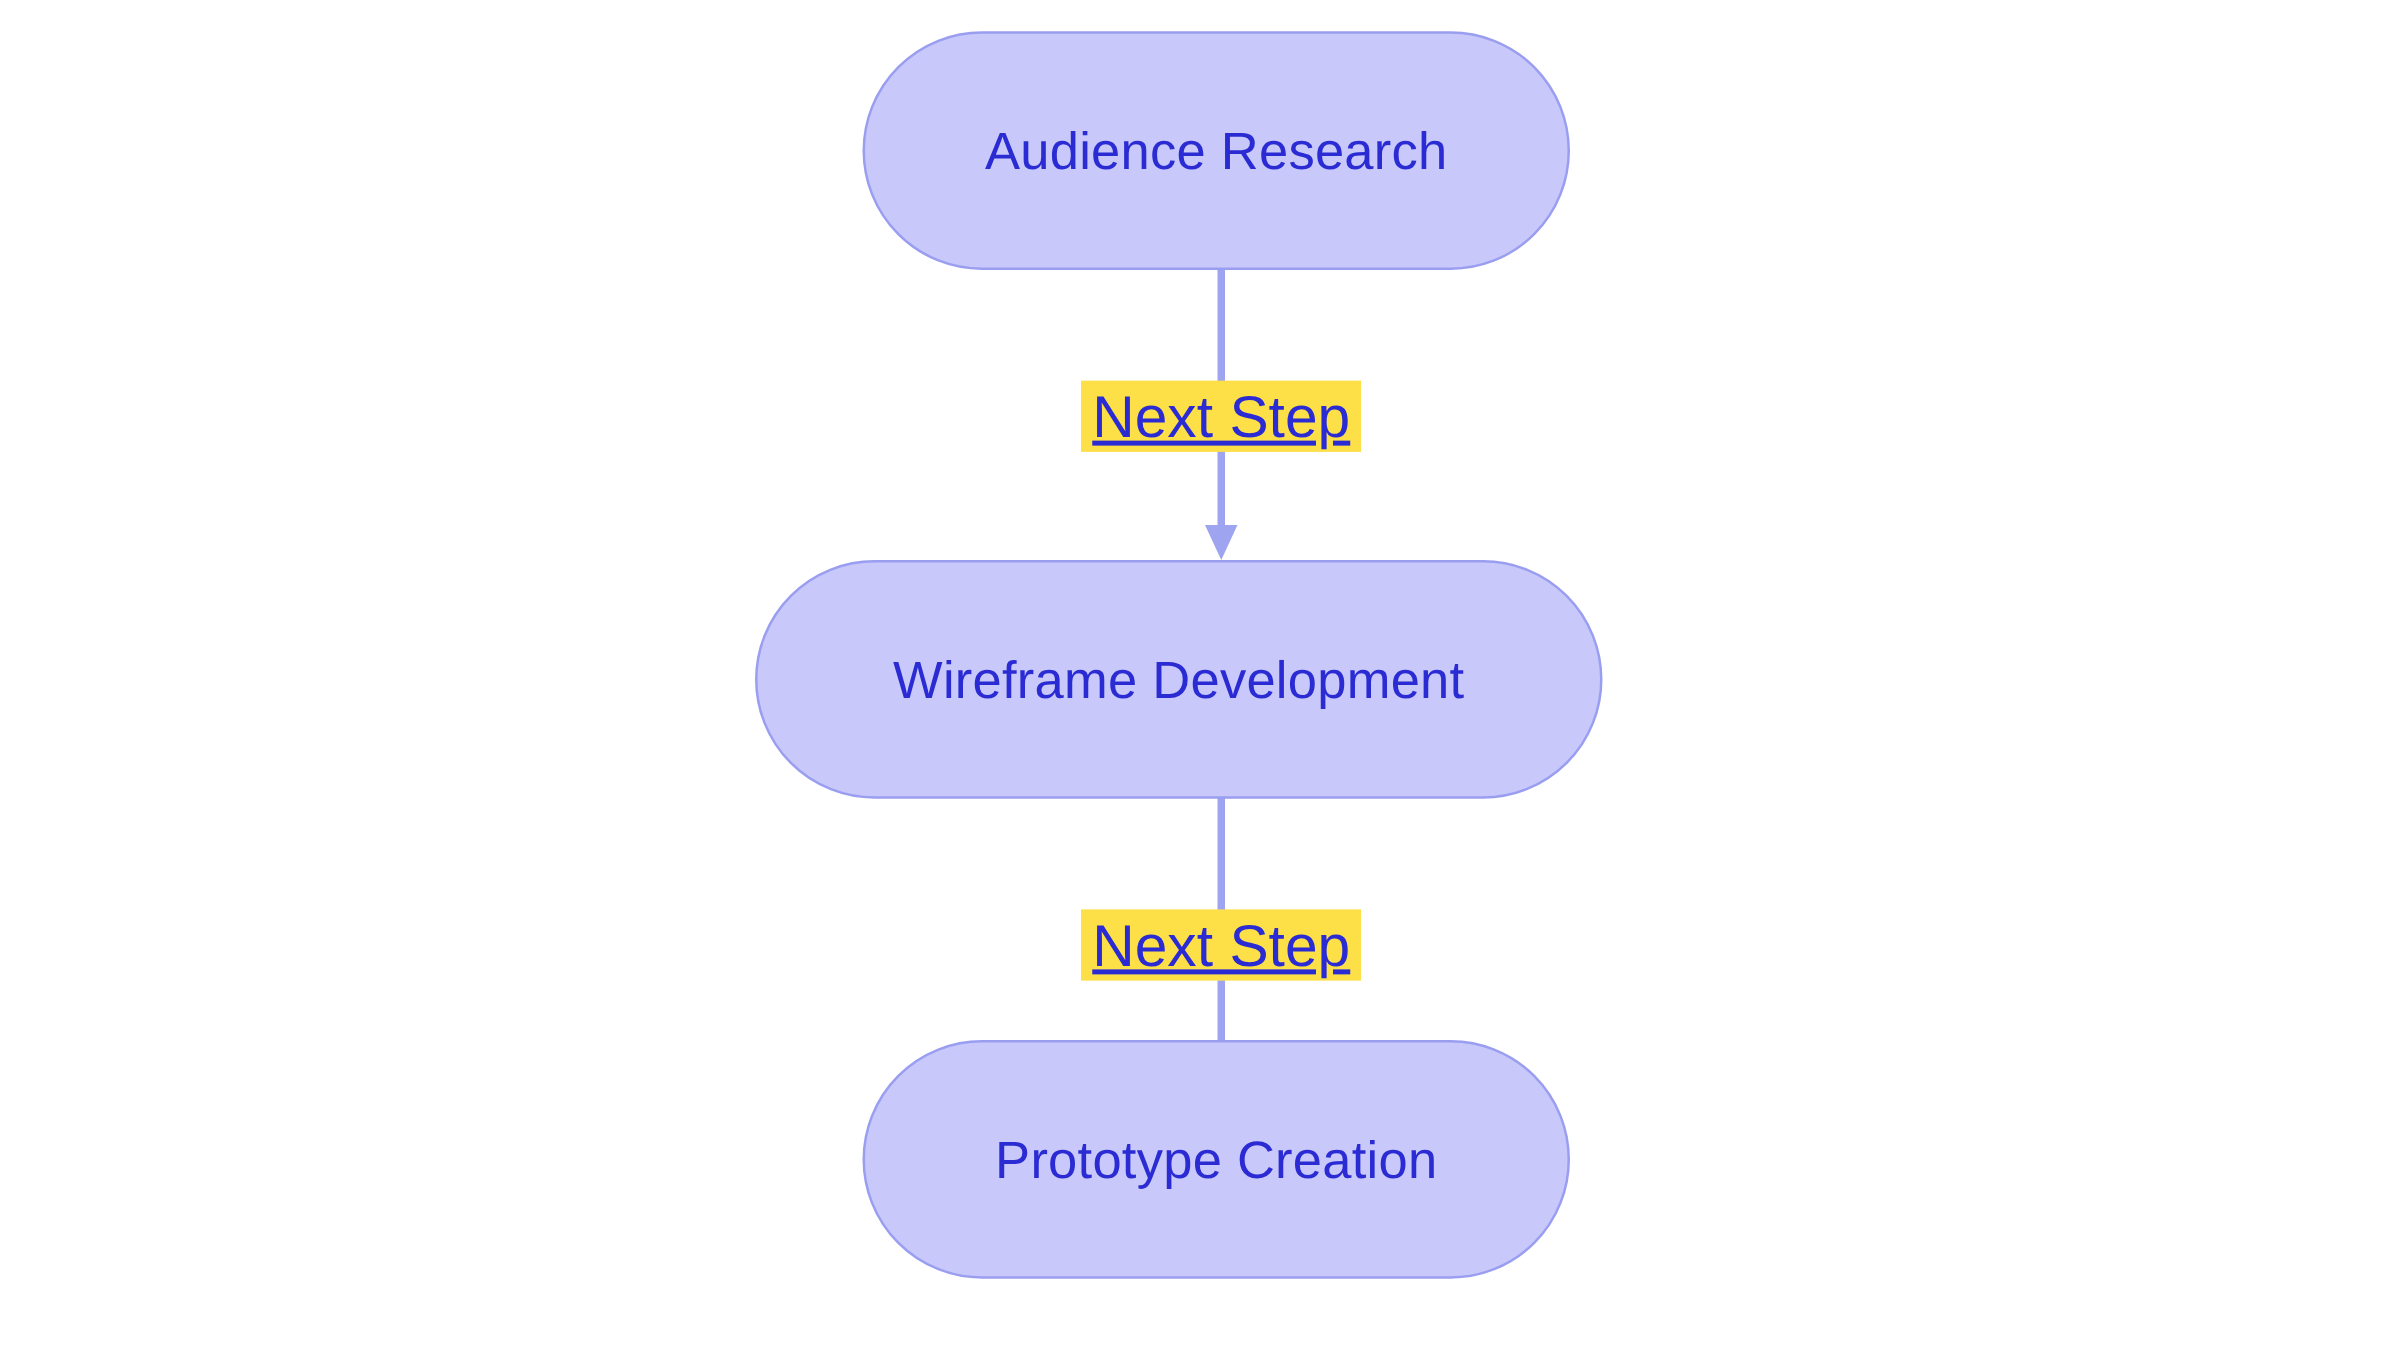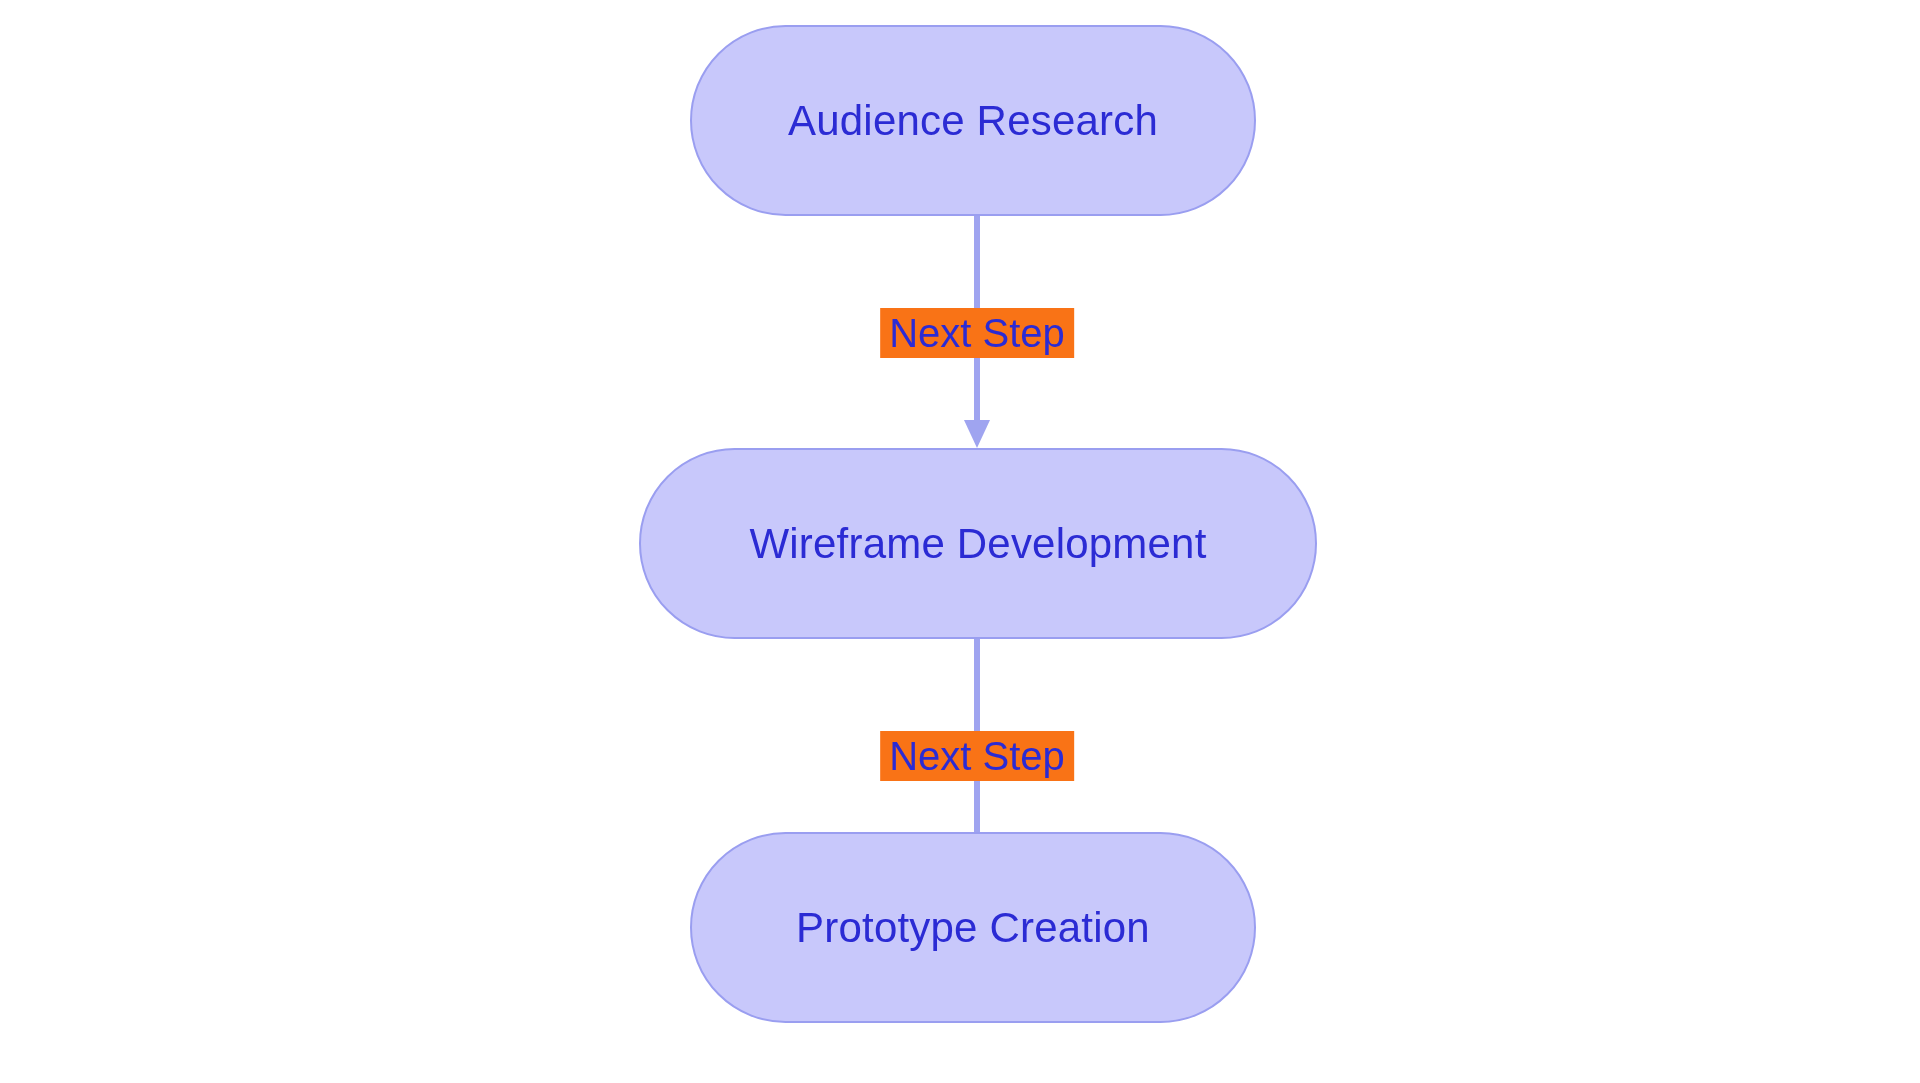--- a/index.html
+++ b/index.html
@@ -43,21 +43,21 @@
     line-height: 1;
   }
 
   #node-audience-research {
     left: 690px;
     top: 25px;
     width: 566px;
     height: 191px;
   }
   #node-wireframe-development {
-    left: 639px;
+    left: 604px;
     top: 448px;
     width: 678px;
     height: 191px;
   }
   #node-prototype-creation {
     left: 690px;
     top: 832px;
     width: 566px;
     height: 191px;
   }
@@ -78,30 +78,31 @@
     position: absolute;
     left: -10px;
     width: 0;
     height: 0;
     border-left: 13px solid transparent;
     border-right: 13px solid transparent;
     border-top: 28px solid #9fa4f0;
   }
   .edge-label {
     position: absolute;
-    background: #f97316;
+    background: #fde047;
     color: #2b2bd4;
     font-family: "Liberation Sans", sans-serif;
-    font-size: 40px;
+    font-size: 47px;
     font-weight: 400;
     line-height: 1;
     white-space: nowrap;
     padding: 5px 9px;
     transform: translate(-50%, -50%);
     z-index: 2;
+    text-decoration: underline;
   }
 
   
   #edge-audience-to-wireframe {
     left: 974px;
     top: 214px;
     width: 6px;
     height: 236px;
   }
   #edge-audience-to-wireframe .edge-line {

